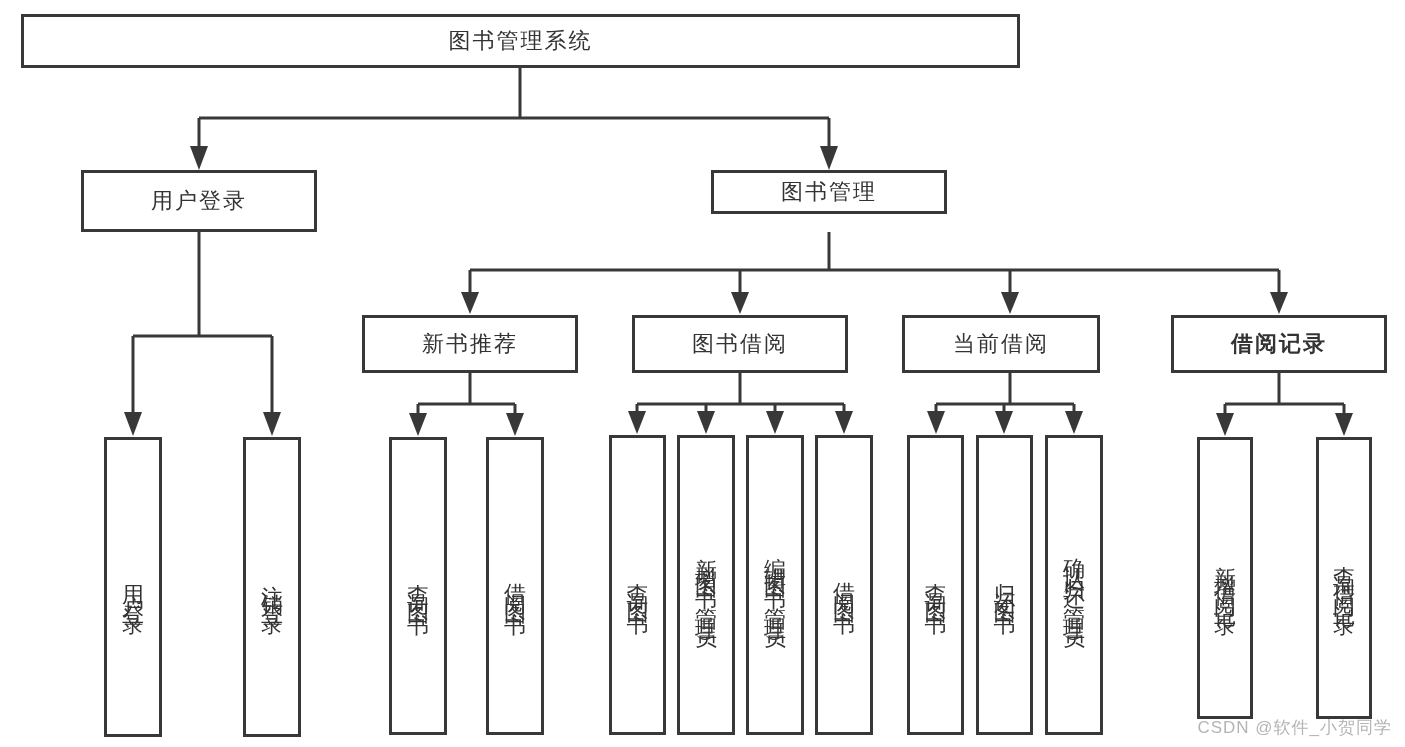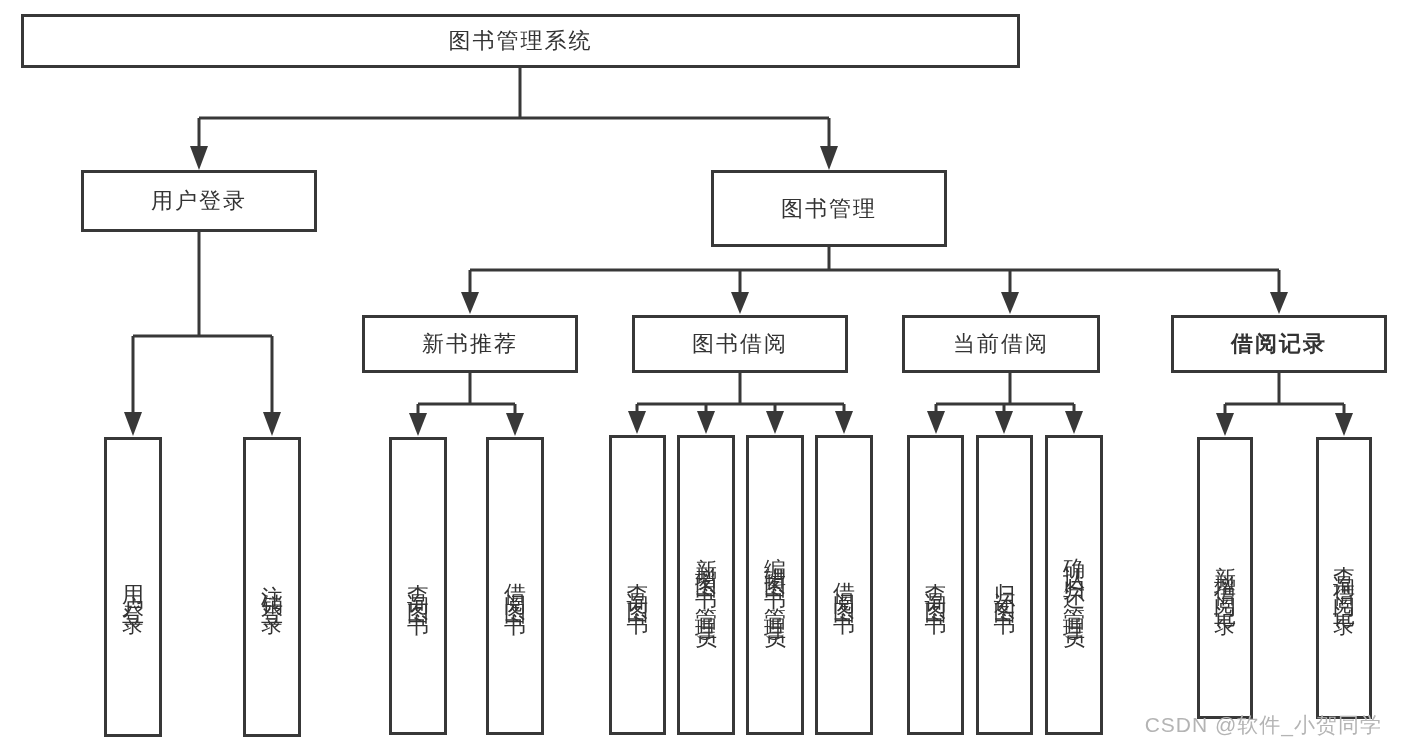--- a/index.html
+++ b/index.html
@@ -22,22 +22,22 @@
   .vbox{
     position:absolute;background:var(--background);border:3px solid var(--line);
     box-sizing:border-box;display:flex;align-items:center;justify-content:center;
     color:var(--text);
   }
   .vbox .vtxt{
     writing-mode:vertical-rl;text-orientation:mixed;
     font-size:22px;letter-spacing:10px;line-height:1;color:var(--text);
   }
   .watermark{
-    position:absolute;right:23px;bottom:8px;z-index:5;
-    color:var(--watermark);font-size:21px;letter-spacing:1px;white-space:nowrap;
+    position:absolute;right:13px;bottom:8px;z-index:5;
+    color:var(--watermark);font-size:17px;letter-spacing:1px;white-space:nowrap;
   }
 </style>
 </head>
 <body>
 
 <div class="canvas">
 
   <svg class="wires" viewBox="0 0 1405 747" xmlns="http://www.w3.org/2000/svg">
     <g>
       <path class="ln" d="M520 68 V118 M199 118 H829 M199 118 V147 M829 118 V147"></path>
@@ -81,21 +81,21 @@
     </g>
   </svg>
 
   <div class="box" style="left:21px;top:14px;width:999px;height:54px;">
     <span>图书管理系统</span>
   </div>
 
   <div class="box" style="left:81px;top:170px;width:236px;height:62px;">
     <span>用户登录</span>
   </div>
-  <div class="box" style="left:711px;top:170px;width:236px;height:77px;">
+  <div class="box" style="left:711px;top:170px;width:236px;height:44px;">
     <span>图书管理</span>
   </div>
 
   <div class="box" style="left:632px;top:315px;width:216px;height:58px;">
     <span>图书借阅</span>
   </div>
   <div class="box" style="left:362px;top:315px;width:216px;height:58px;">
     <span>新书推荐</span>
   </div>
   <div class="box" style="left:902px;top:315px;width:198px;height:58px;">

